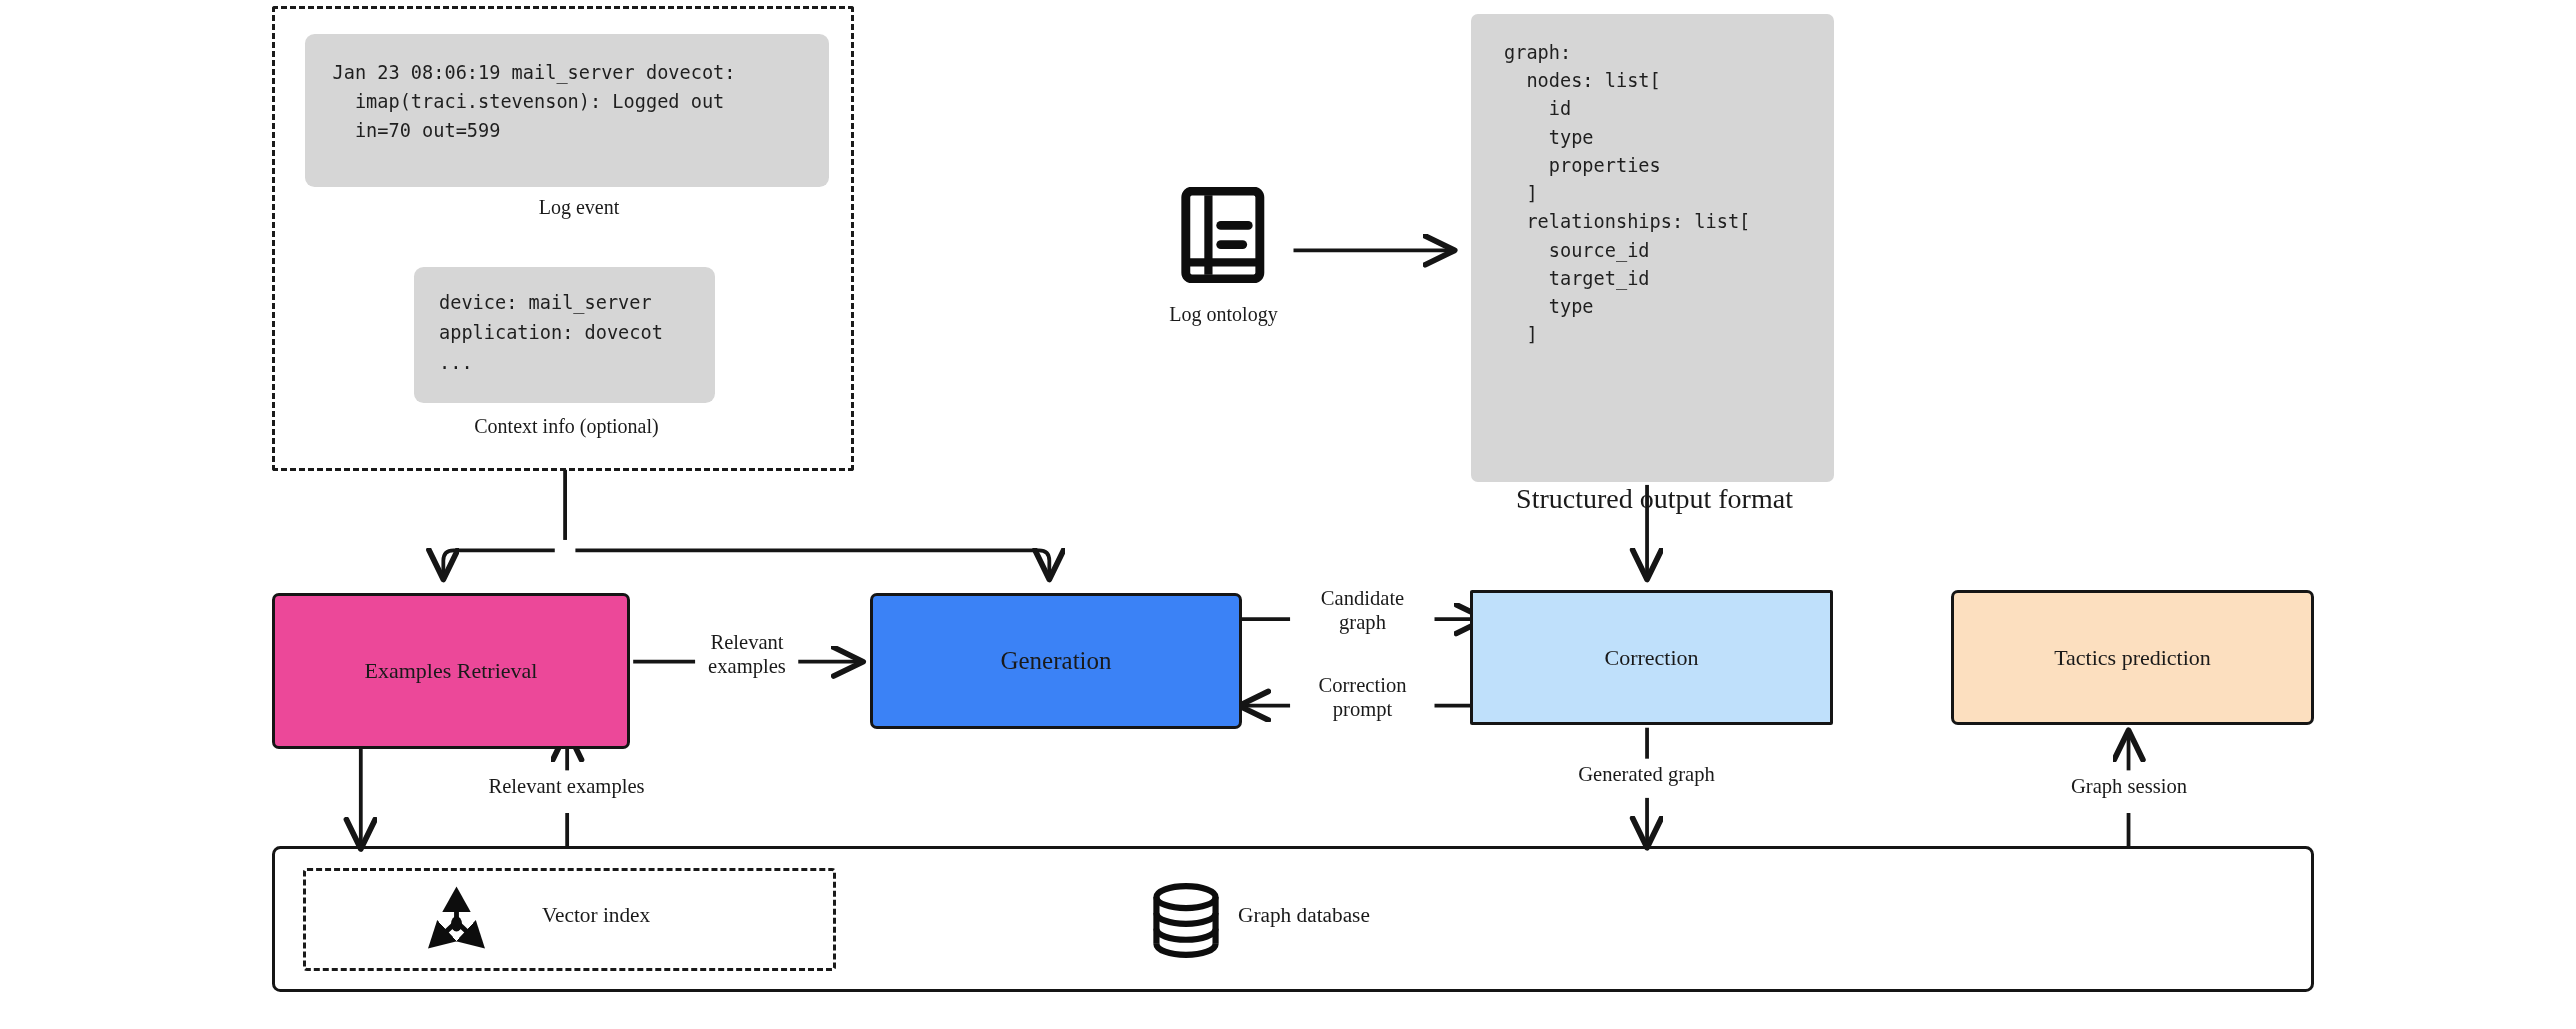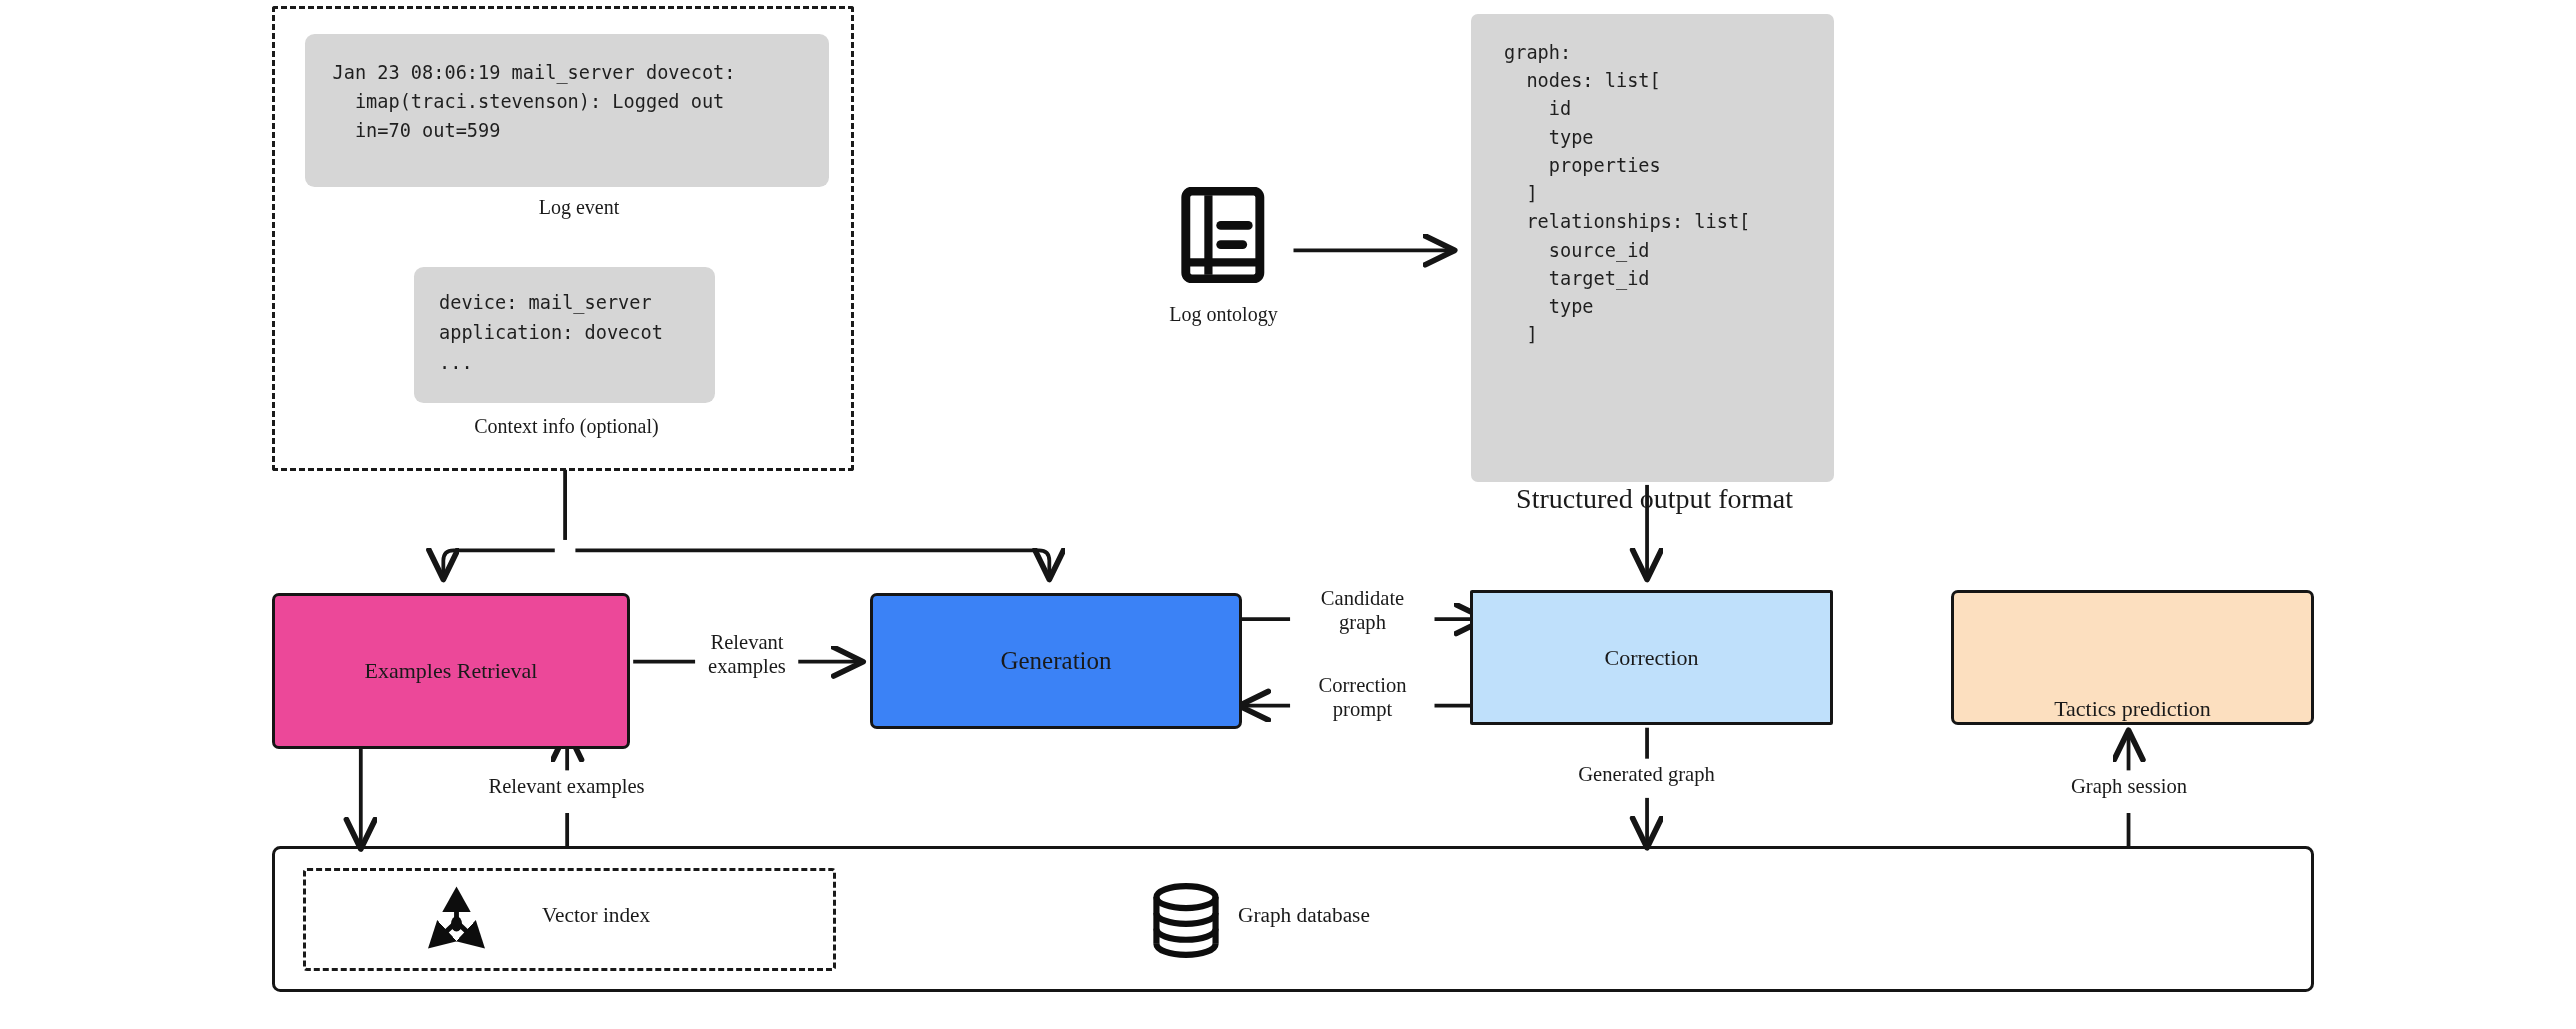--- a/index.html
+++ b/index.html
@@ -181,21 +181,21 @@
   </div>
 
   <div class="abs proc-box" style="left:870px; top:593px; width:372px; height:136px; background:#3b82f6; font-size:25px;">
     <span>Generation</span>
   </div>
 
   <div class="abs proc-box sharp" style="left:1470px; top:590px; width:363px; height:135px; background:#bfe0fb; font-size:22px;">
     <span>Correction</span>
   </div>
 
-  <div class="abs proc-box" style="left:1951px; top:590px; width:363px; height:135px; background:#fcdfbf; font-size:22px;align-items:flex-end;">
+  <div class="abs proc-box" style="left:1951px; top:590px; width:363px; height:135px; background:#fcdfbf; font-size:22px;">
     <span>Tactics prediction</span>
   </div>
 
   <div class="edge-label" style="left:661px; top:630px; width:172px; font-size:20.6px;">Relevant
 examples</div>
 
   <div class="edge-label" style="left:1273px; top:586px; width:179px; font-size:20.6px;">Candidate
 graph</div>
 
   <div class="edge-label" style="left:1273px; top:673px; width:179px; font-size:20.6px;">Correction

